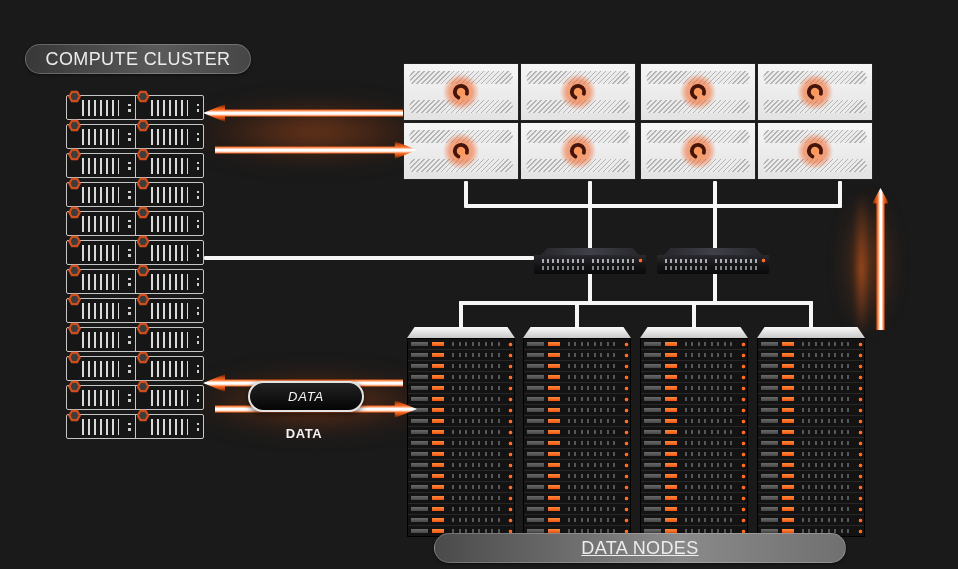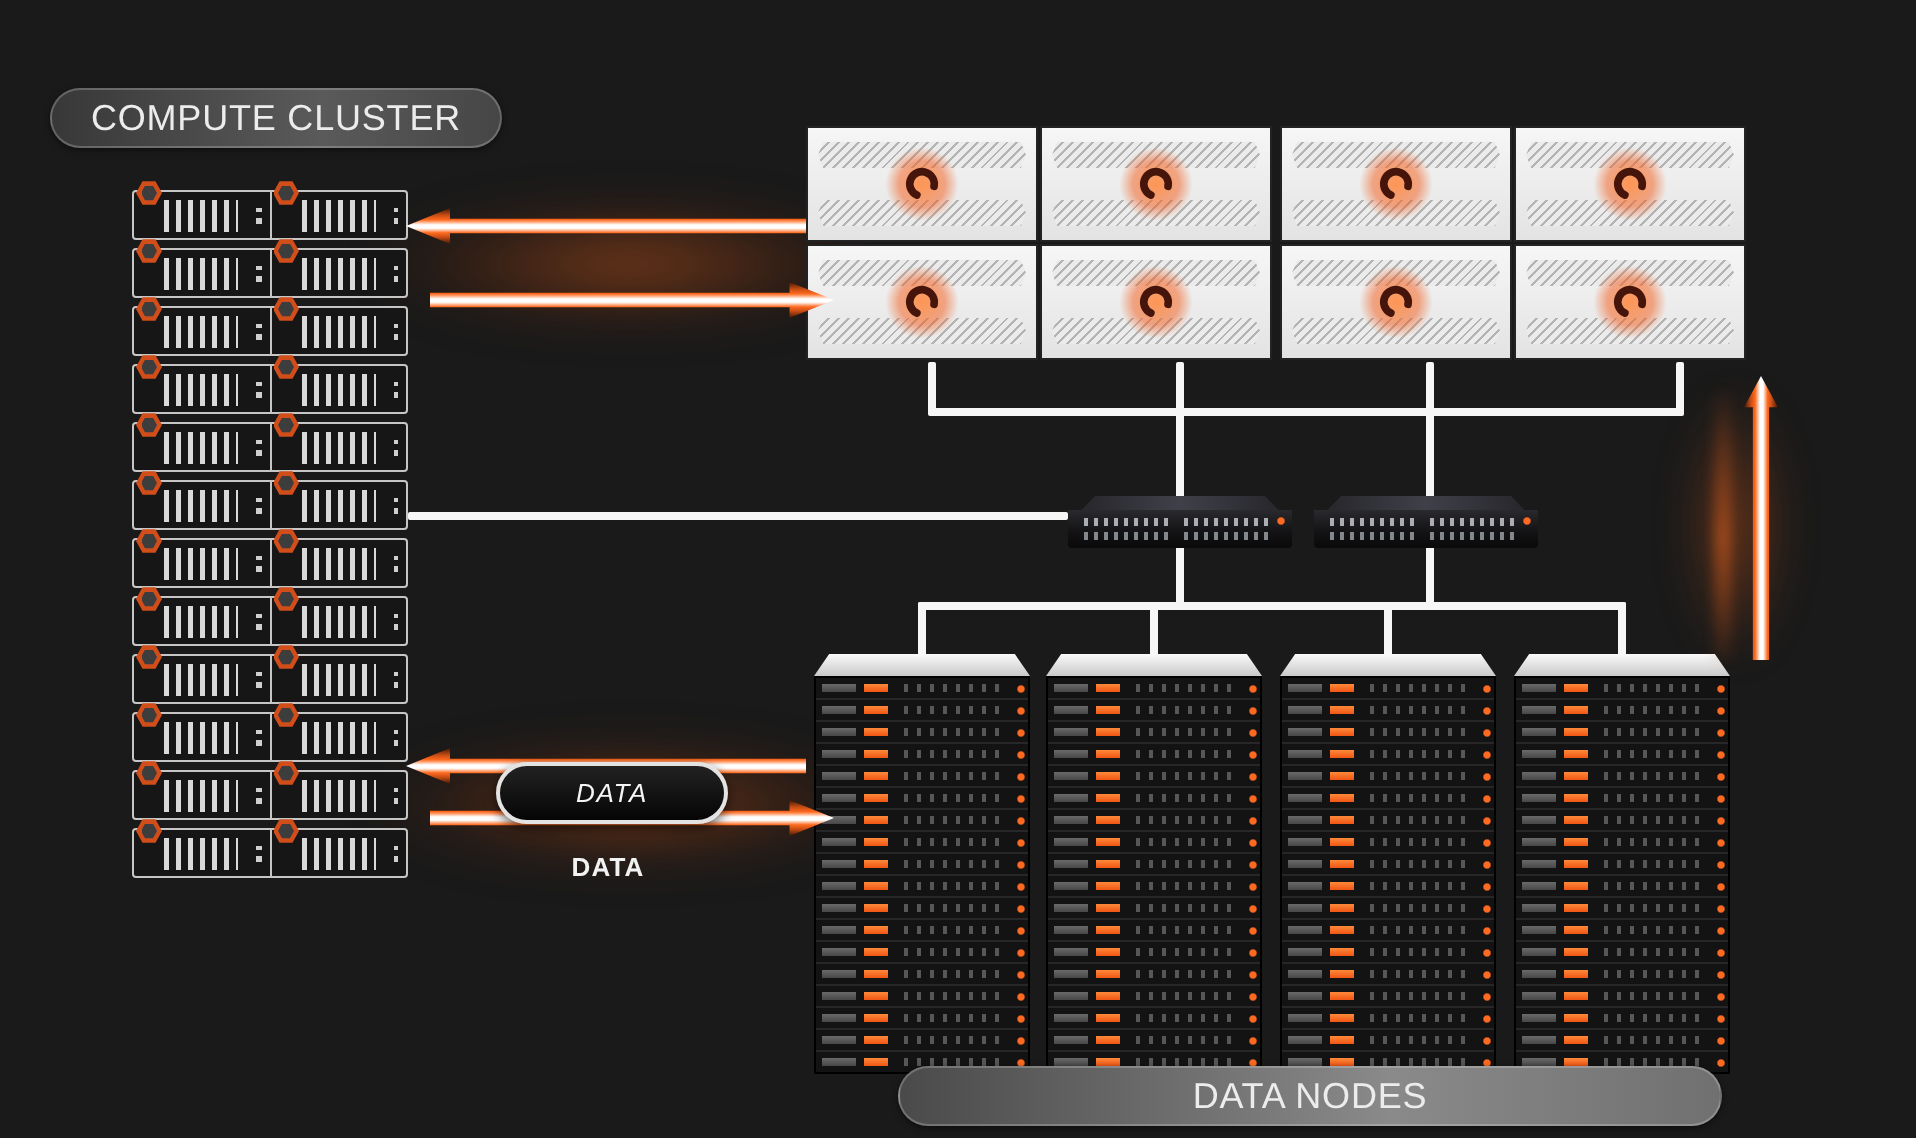--- a/index.html
+++ b/index.html
@@ -10,21 +10,21 @@
   }
   
   .section-pill{
     position:absolute;border-radius:15px;display:flex;align-items:center;justify-content:center;
     color:#ececec;font-size:18px;letter-spacing:.4px;
     border:1px solid rgba(255,255,255,.22);box-shadow:0 1px 3px rgba(0,0,0,.5);
     z-index:6;
   }
   #pill-compute{left:25px;top:44px;width:224px;height:28px;background:linear-gradient(90deg,#383838,#5a5a5a 60%,#464646);}
   #pill-metacore{left:450px;top:31px;width:410px;height:27px;background:linear-gradient(90deg,#414141,#8c8c8c 55%,#6c6c6c);}
-  #pill-datanodes{left:449px;top:533px;width:410px;height:28px;background:linear-gradient(90deg,#4a4a4a,#8a8a8a 60%,#707070);}
+  #pill-datanodes{left:434px;top:533px;width:410px;height:28px;background:linear-gradient(90deg,#4a4a4a,#8a8a8a 60%,#707070);text-decoration:underline;}
   
   .flow-pill{
     position:absolute;background:linear-gradient(180deg,#222,#050505);
     border:2px solid #e3e3e3;border-radius:16px;color:#f5f5f5;
     display:flex;align-items:center;justify-content:center;z-index:5;
     box-shadow:0 2px 6px rgba(0,0,0,.6);
   }
   #pill-metadata{left:244px;top:115px;width:118px;height:27px;font-size:13px;letter-spacing:.8px;}
   #pill-data{left:248px;top:381px;width:112px;height:27px;font-size:13px;letter-spacing:.8px;font-style:italic;}
   #pill-control{left:818px;top:244px;width:114px;height:29px;font-size:15px;letter-spacing:.3px;}

